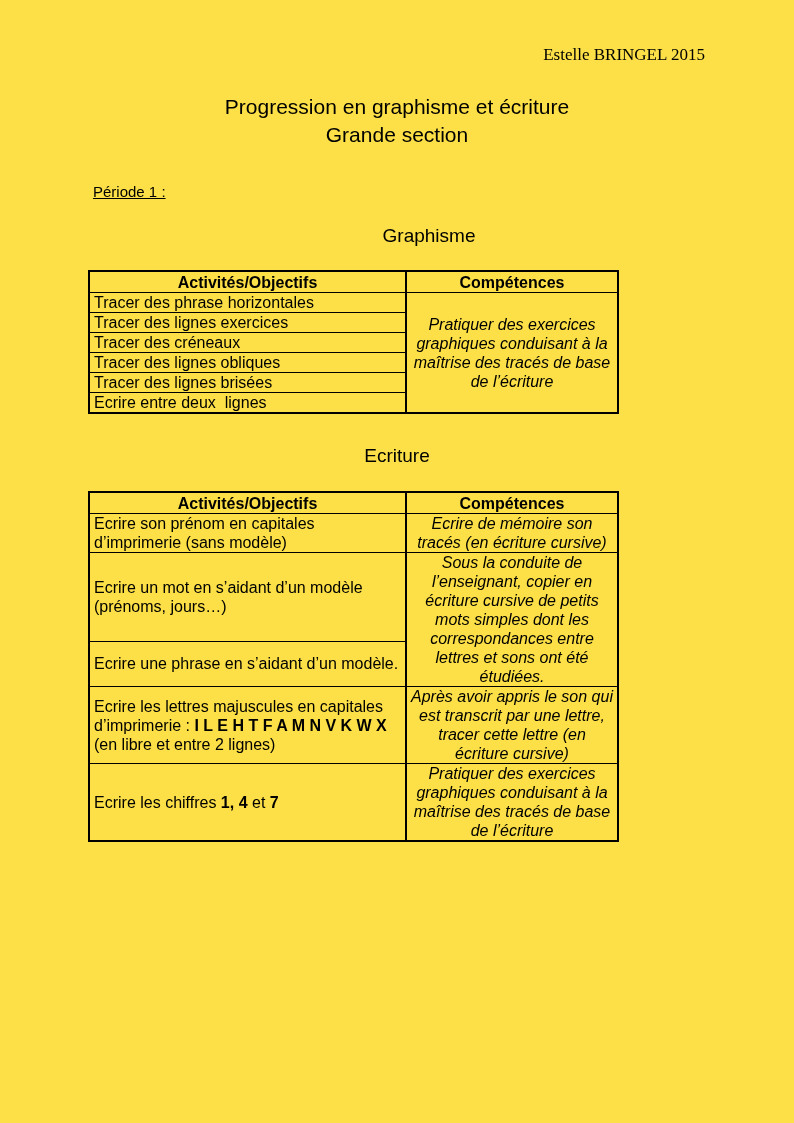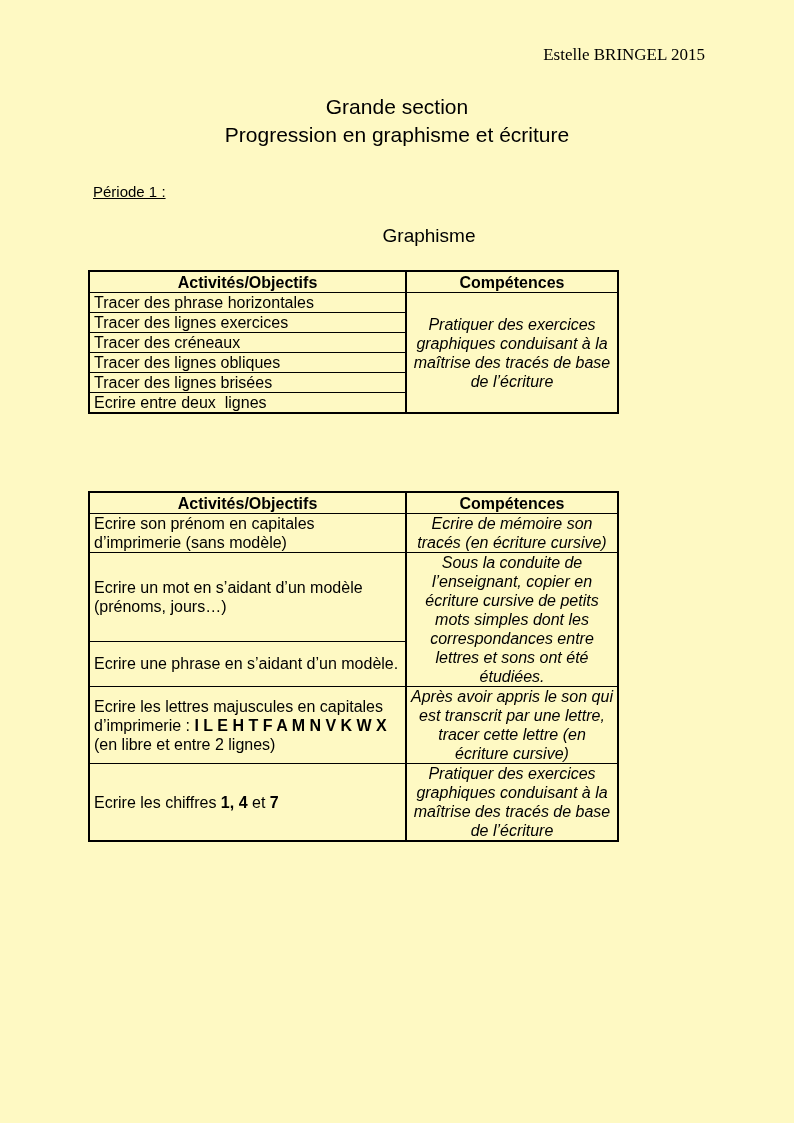--- a/index.html
+++ b/index.html
@@ -1,20 +1,20 @@
 <!DOCTYPE html>
 <html><head>
 <meta charset="utf-8">
 <style>
   html, body { margin: 0; padding: 0; background: #fff; }
   .page {
     position: relative;
     width: 794px;
     height: 1123px;
-    background: #fef9c3;
+    background: #fde047;
     color: #000000;
     font-family: "Liberation Sans", sans-serif;
     overflow: hidden;
   }
   .author {
     position: absolute;
     top: 45px;
     right: 89px;
     font-family: "Liberation Serif", serif;
     font-size: 17px;
@@ -77,22 +77,22 @@
   .b { font-weight: bold; }
 </style>
 </head>
 <body>
 
 <div class="page">
 
   <div class="author">Estelle BRINGEL 2015</div>
 
   <div class="doc-title">
+      <div>Progression en graphisme et écriture</div>
       <div>Grande section</div>
-      <div>Progression en graphisme et écriture</div>
     </div>
 
   <div class="periode">Période 1 :</div>
 
   <div class="section-title st-graphisme">Graphisme</div>
 
   <table class="t t-graphisme">
     <thead>
       <tr>
         <th class="c1">Activités/Objectifs</th>
@@ -115,20 +115,21 @@
       </tr>
       <tr>
         <td class="c1 act">Tracer des lignes brisées</td>
       </tr>
       <tr>
         <td class="c1 act prewrap">Ecrire entre deux  lignes</td>
       </tr>
     </tbody>
   </table>
 
+  <div class="section-title st-ecriture">Ecriture</div>
 
   <table class="t t-ecriture">
     <thead>
       <tr>
         <th class="c1">Activités/Objectifs</th>
         <th>Compétences</th>
       </tr>
     </thead>
     <tbody>
       <tr>

